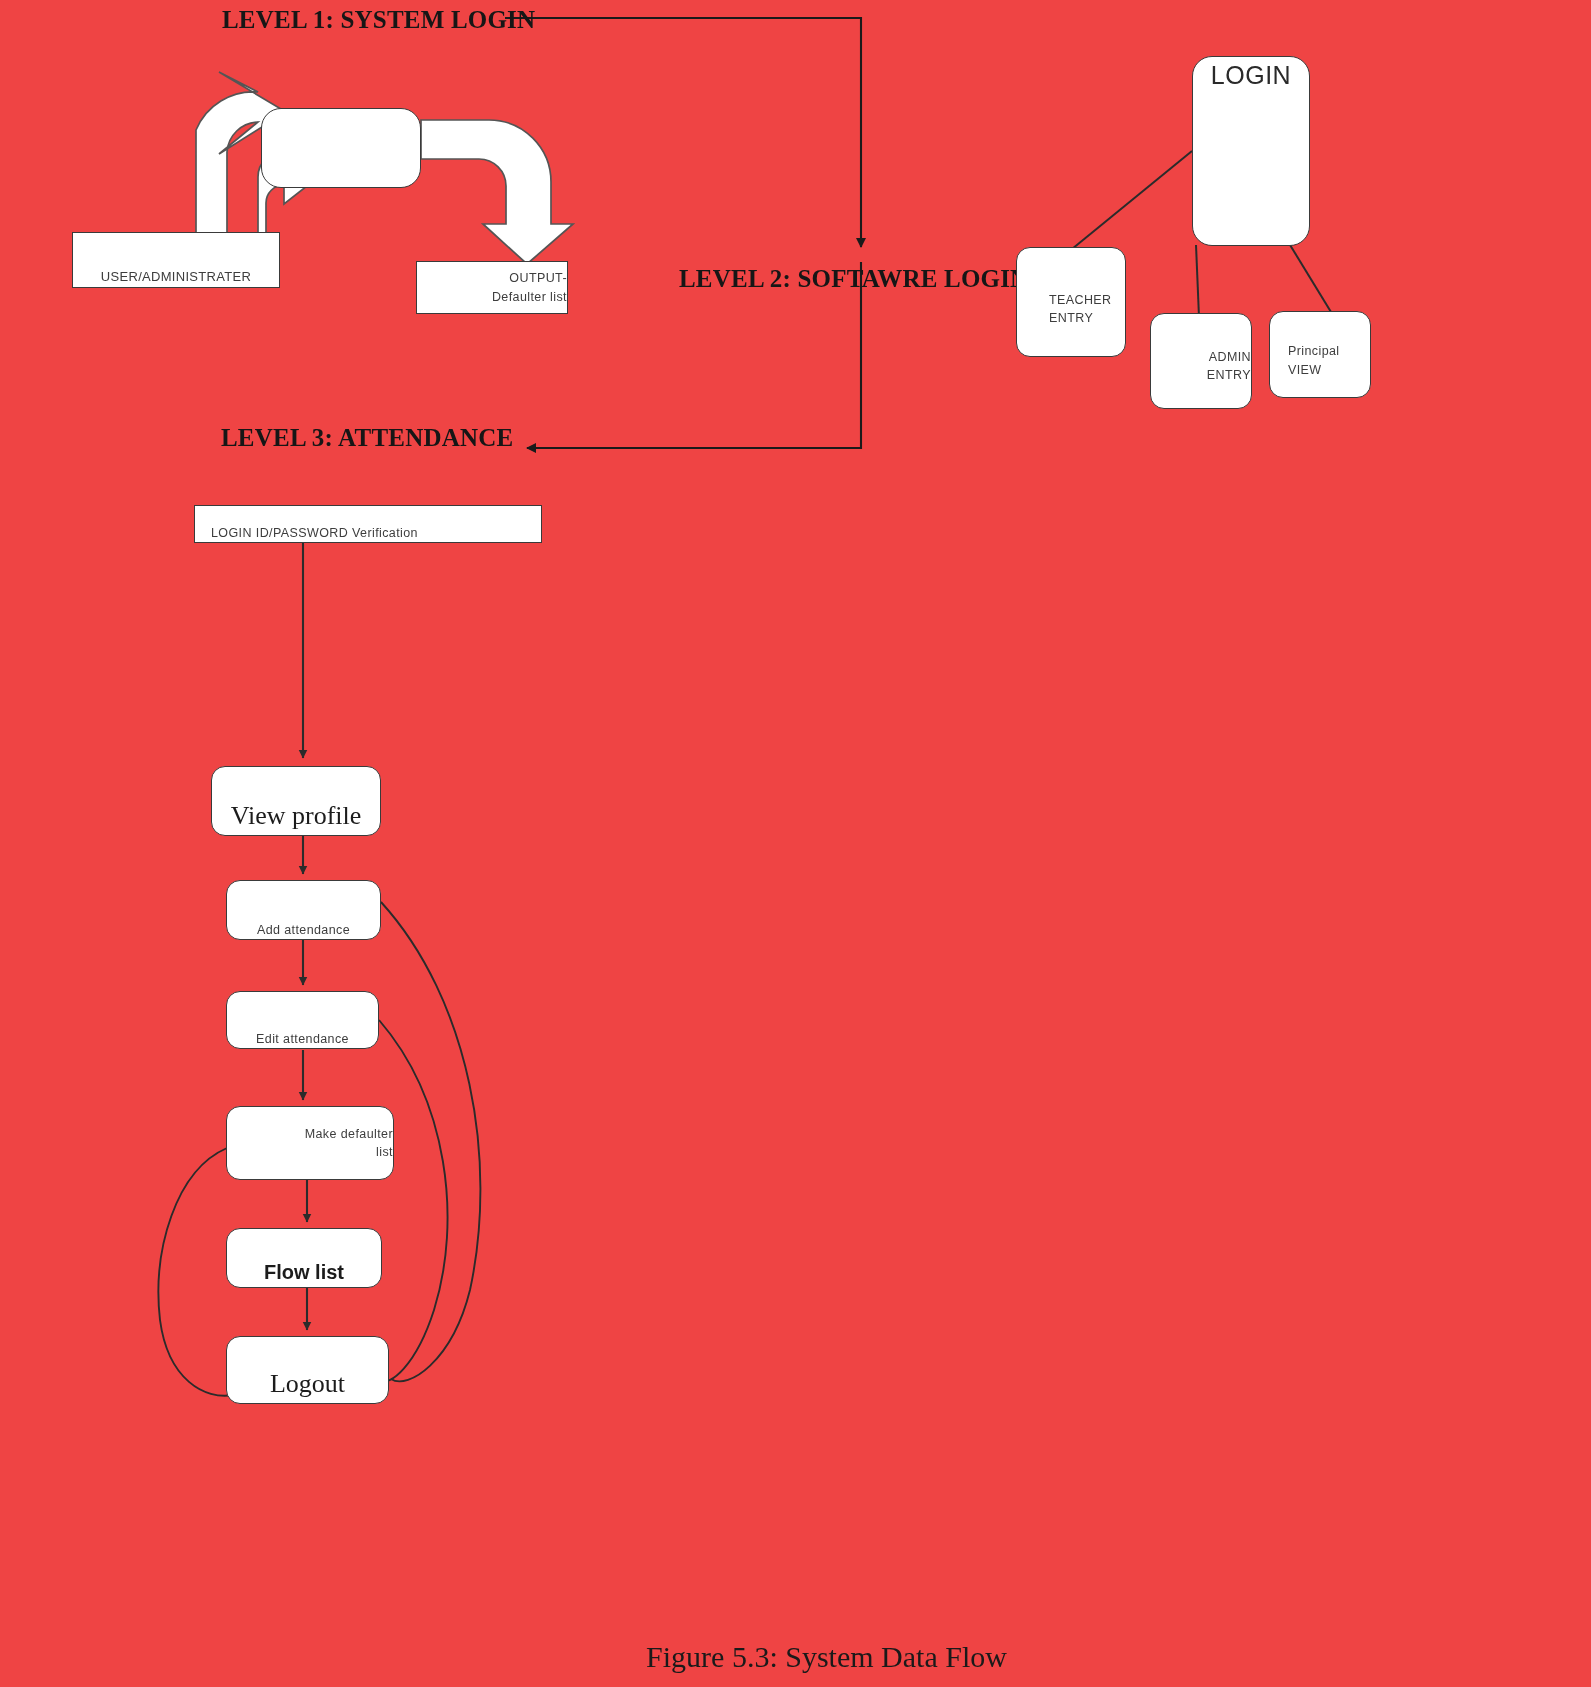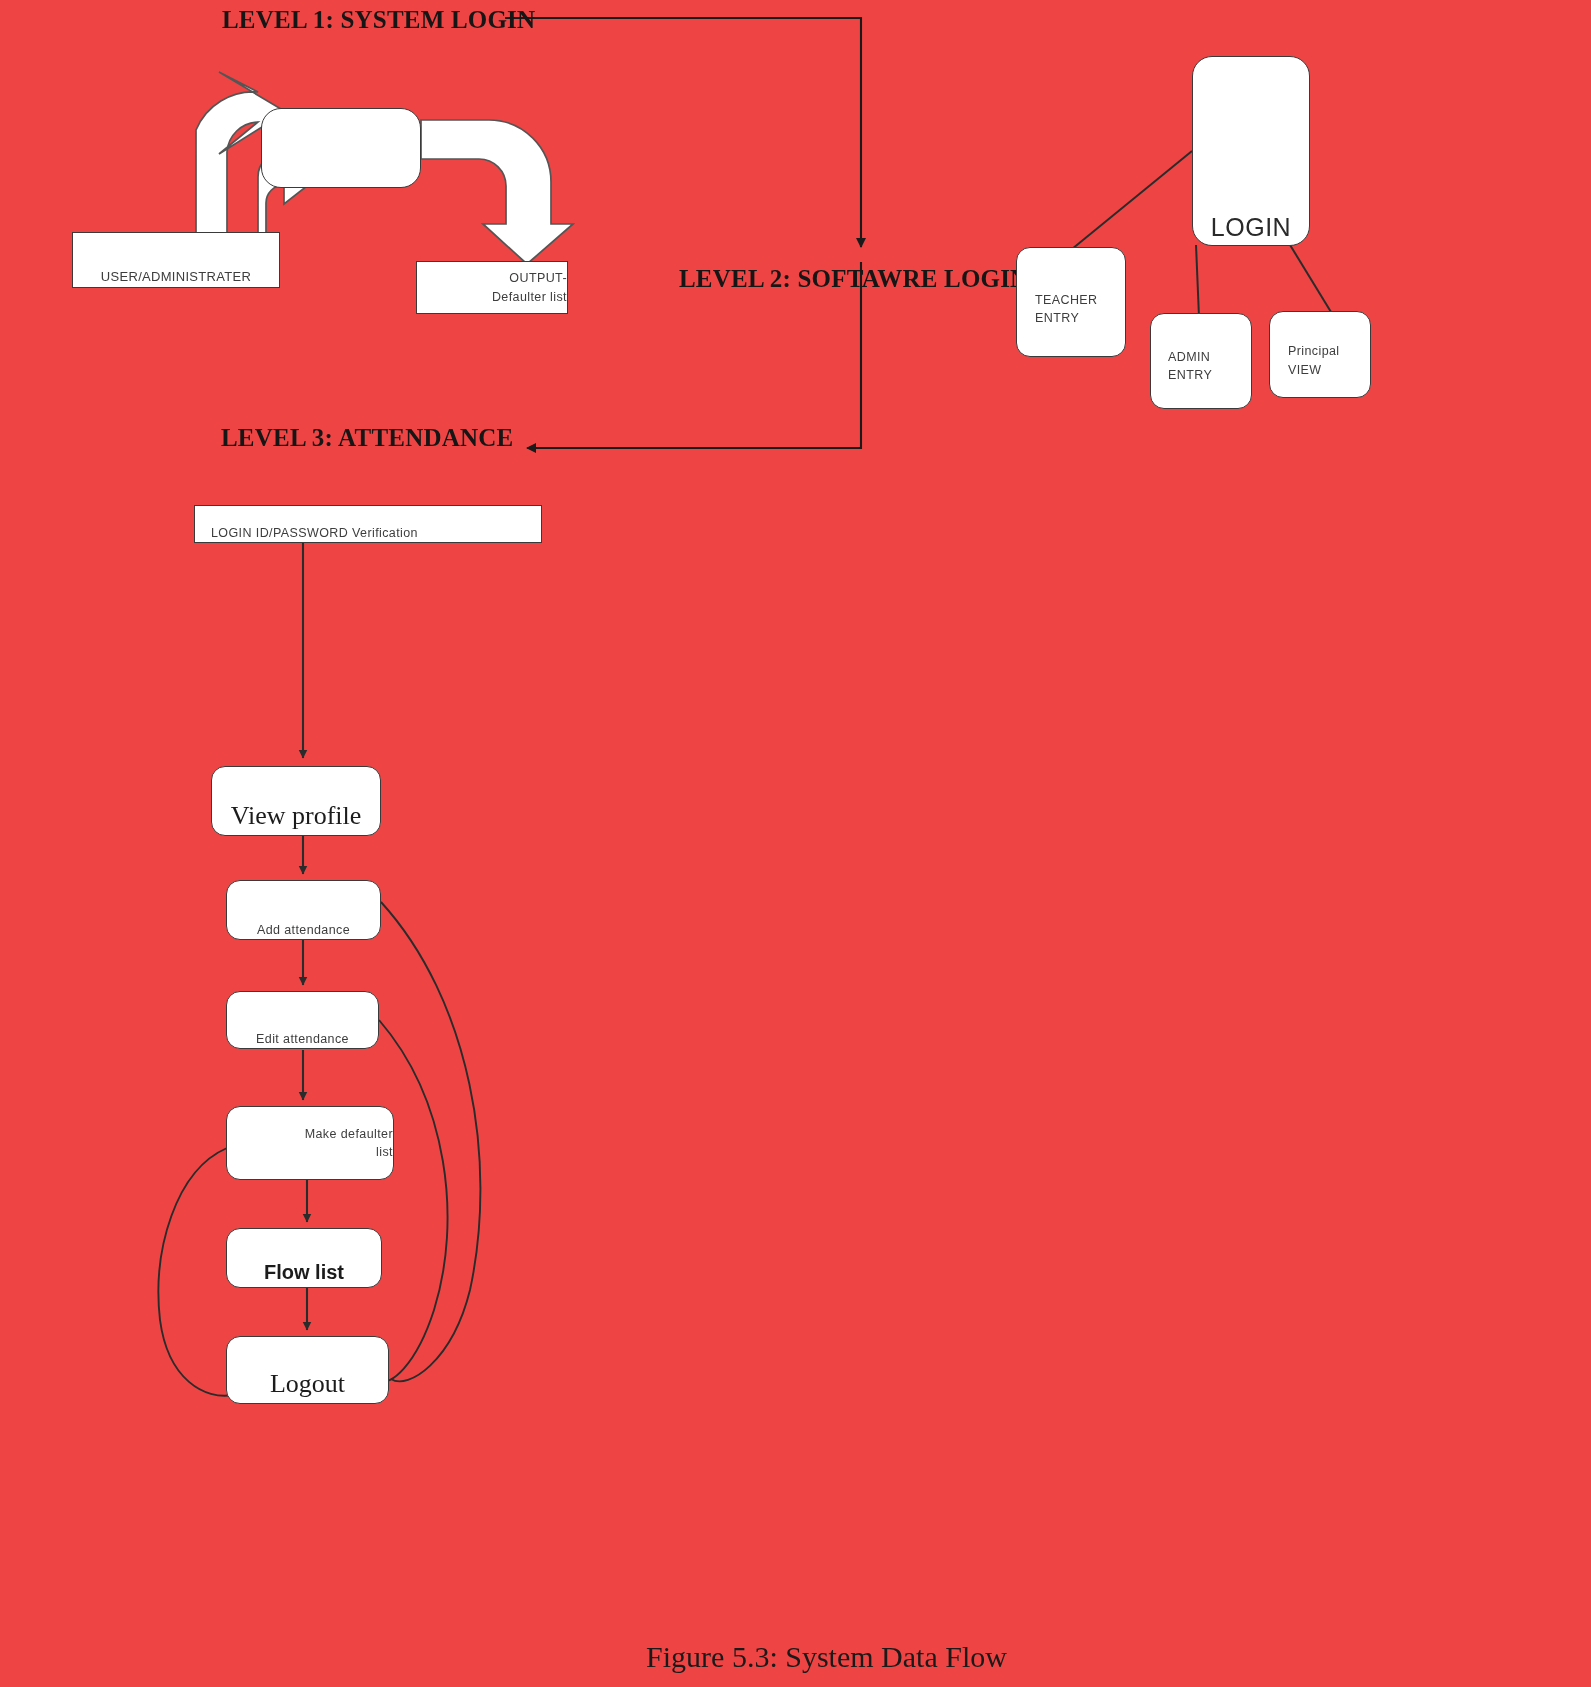--- a/index.html
+++ b/index.html
@@ -194,30 +194,30 @@
 
   <div class="node round-lg" style="left:261px; top:108px; width:160px; height:80px;">
     <span></span>
   </div>
 
   <div class="node rect tiny-cap" style="left:416px; top:261px; width:152px; height:53px; flex-direction:column;">
     <span>OUTPUT-</span>
     <span>Defaulter list</span>
   </div>
 
-  <div class="node round-lg login-cap" style="left:1192px; top:56px; width:118px; height:190px; align-items:flex-end; padding-top:12px;">
+  <div class="node round-lg login-cap" style="left:1192px; top:56px; width:118px; height:190px; align-items:flex-start; ">
     <span>LOGIN</span>
   </div>
 
-  <div class="node round tiny-cap" style="left:1016px; top:247px; width:110px; height:110px; flex-direction:column; align-items:flex-start; padding:14px 0 0 18px;">
+  <div class="node round tiny-cap" style="left:1016px; top:247px; width:110px; height:110px; flex-direction:column; align-items:flex-start; padding:14px 0 0 32px;">
     <span>TEACHER</span>
     <span>ENTRY</span>
   </div>
 
-  <div class="node round tiny-cap" style="left:1150px; top:313px; width:102px; height:96px; flex-direction:column; align-items:flex-start; padding:10px 0 0 17px;">
+  <div class="node round tiny-cap" style="left:1150px; top:313px; width:102px; height:96px; flex-direction:column; align-items:flex-end; padding:10px 0 0 17px;">
     <span>ADMIN</span>
     <span>ENTRY</span>
   </div>
 
   <div class="node round tiny-cap" style="left:1269px; top:311px; width:102px; height:87px; flex-direction:column; align-items:flex-start; padding:12px 0 0 18px;">
     <span>Principal</span>
     <span>VIEW</span>
   </div>
 
   <div class="node round serif-lg" style="left:211px; top:766px; width:170px; height:70px;">

